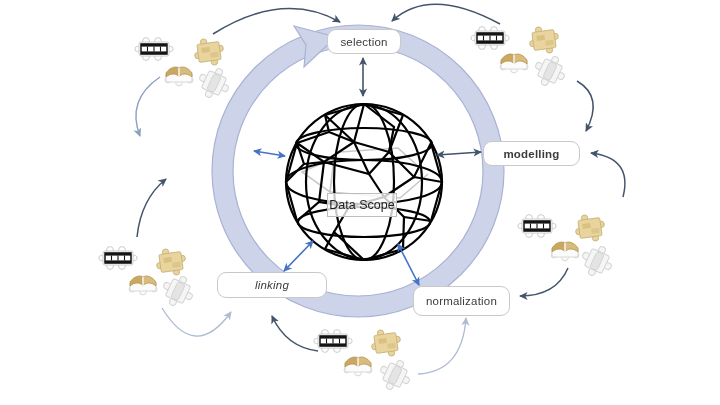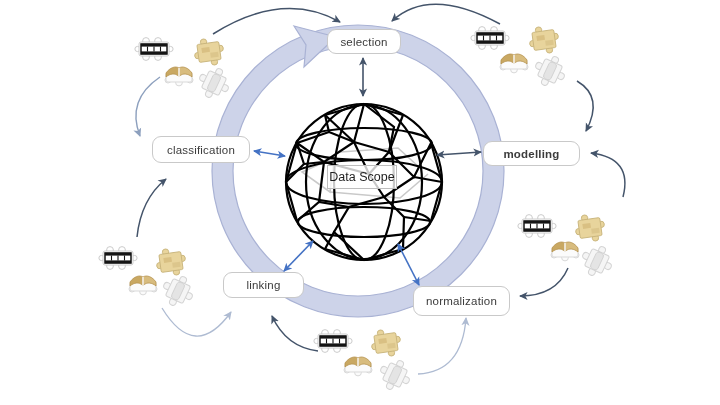--- a/index.html
+++ b/index.html
@@ -4,25 +4,25 @@
 <style>
   html,body{margin:0;padding:0;background:#fff;}
   .canvas{position:relative;width:720px;height:405px;background:#ffffff;overflow:hidden;
           font-family:"Liberation Sans",sans-serif;}
   .canvas svg{position:absolute;left:0;top:0;}
   .stage-box{position:absolute;background:#ffffff;border:1px solid #c9c9c9;border-radius:9px;
              display:flex;align-items:center;justify-content:center;
              font-size:11.5px;color:#3b3b3b;box-sizing:border-box;letter-spacing:.2px;}
   .center-label{position:absolute;background:rgba(255,255,255,.78);border:1px solid #bdbdbd;
              display:flex;align-items:center;justify-content:center;
-             font-size:12.5px;color:#1f1f1f;box-sizing:border-box;}
+             font-size:12.5px;color:#1f1f1f;box-sizing:border-box;margin-top:28px;}
   #box-selection{left:327px;top:29px;width:74px;height:25px;}
   #box-classification{left:152px;top:136px;width:98px;height:27px;}
   #box-modelling{left:483px;top:141px;width:97px;height:25px;font-weight:bold;}
-  #box-linking{left:223px;top:272px;width:81px;height:26px;}
+  #box-linking{left:217px;top:272px;width:110px;height:26px;font-style:italic;}
   #box-normalization{left:413px;top:286px;width:97px;height:30px;}
   #label-datascope{left:327px;top:165px;width:70px;height:24px;}
 </style>
 </head>
 <body>
 
 <div class="canvas">
 
 <svg width="720" height="405" viewBox="0 0 720 405">
   <defs>
@@ -194,21 +194,18 @@
 </div>
 <div class="stage-box" id="box-modelling">
   <span>modelling</span>
 </div>
 <div class="stage-box" id="box-normalization">
   <span>normalization</span>
 </div>
 <div class="stage-box" id="box-linking">
   <span>linking</span>
 </div>
-<div class="stage-box" id="box-classification">
-  <span>classification</span>
-</div>
 
 <div class="center-label" id="label-datascope">
   <span>Data Scope</span>
 </div>
 
 </div>
 
 </body></html>

